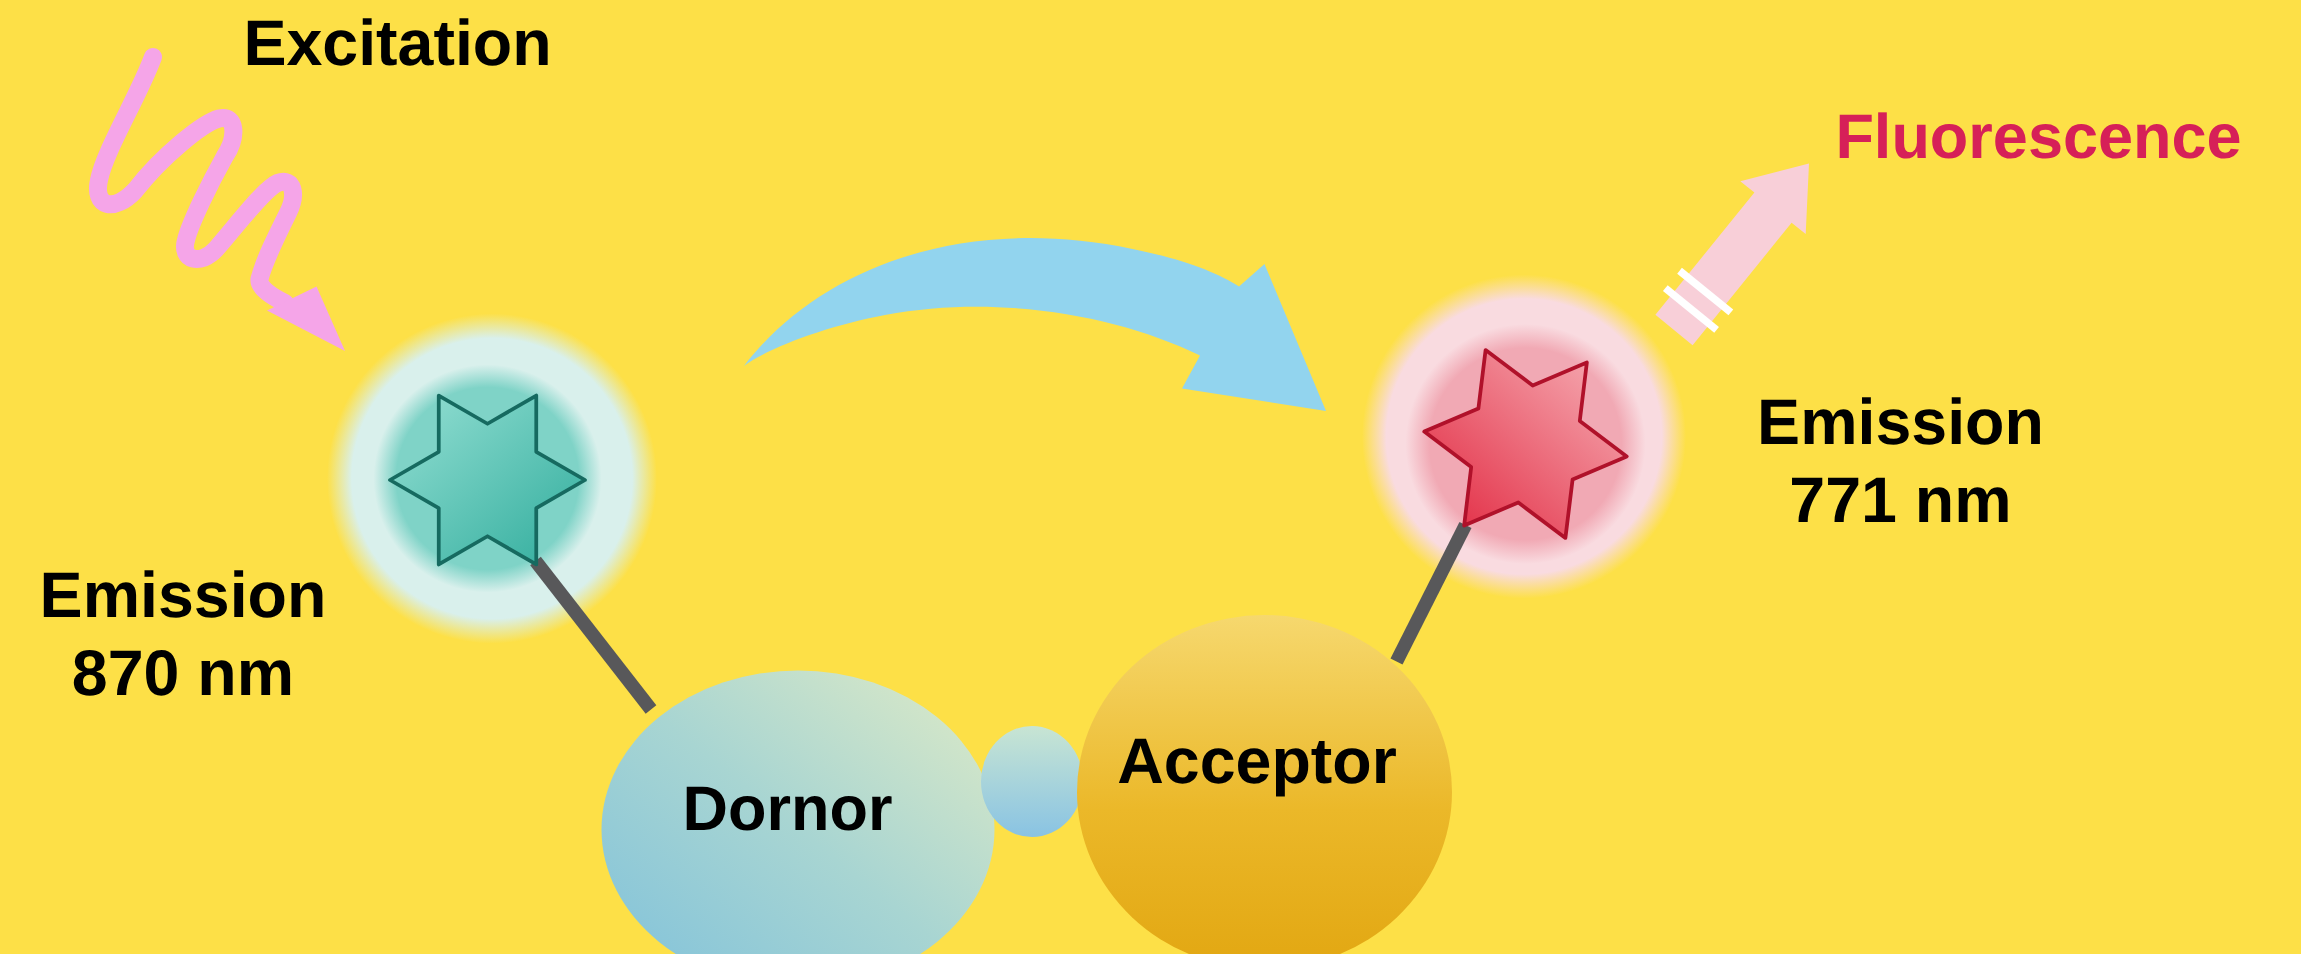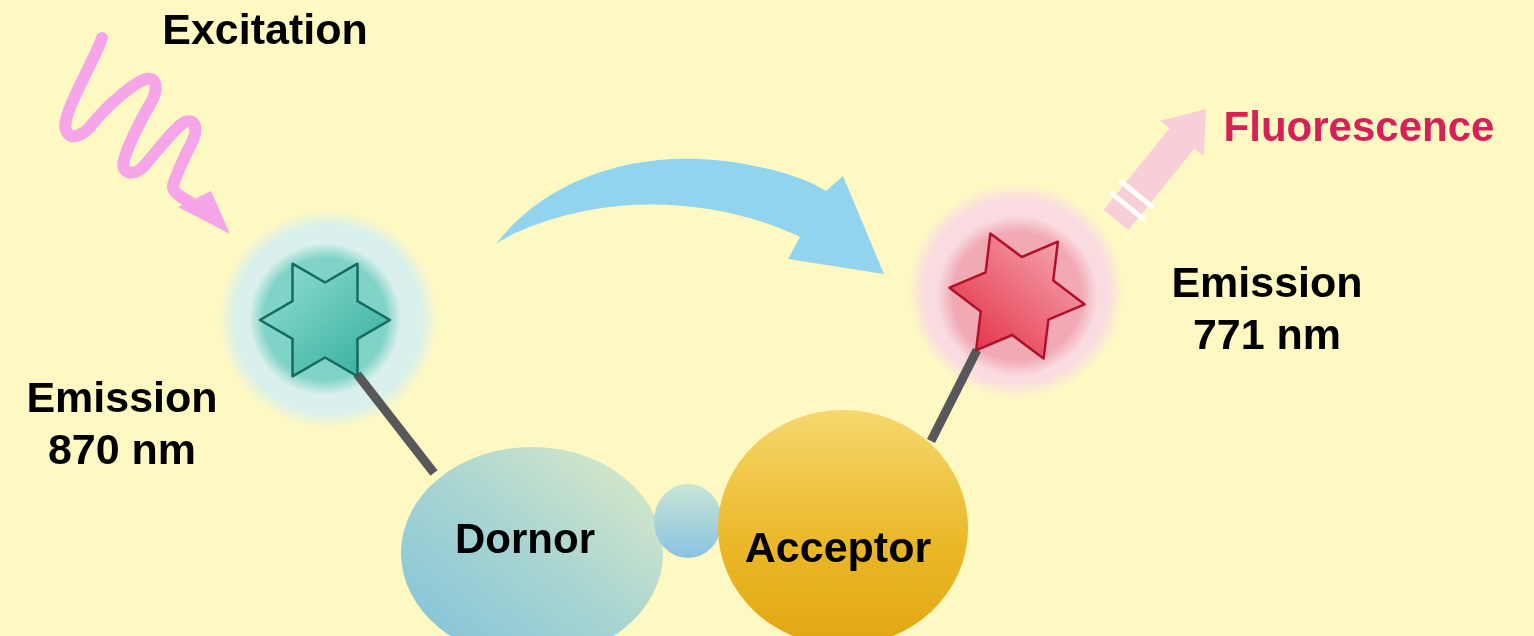--- a/index.html
+++ b/index.html
@@ -1,39 +1,39 @@
 <!DOCTYPE html>
 <html><head>
 <meta charset="utf-8">
 <style>
   html,body{margin:0;padding:0;background:#fff;}
   .canvas{
     position:relative;
     width:1534px;
     height:636px;
-    background:#fef9c3;
+    background:#fde047;
     overflow:hidden;
     font-family:"Liberation Sans", sans-serif;
   }
   .canvas svg{position:absolute;left:0;top:0;}
   .label{
     position:absolute;
     font-weight:bold;
     color:#000;
     text-align:center;
     line-height:1.2;
     white-space:nowrap;
   }
   .lbl-excitation{left:115px;top:4px;width:300px;font-size:43px;}
   .lbl-fret{left:530px;top:60px;width:300px;font-size:58px;}
-  .lbl-fluorescence{left:1209px;top:66px;width:300px;font-size:42px;margin-top:36px;}
+  .lbl-fluorescence{left:1209px;top:66px;width:300px;font-size:42px;}
   .lbl-em-left{left:0px;top:372px;width:244px;font-size:43px;}
   .lbl-em-right{left:1117px;top:257px;width:300px;font-size:43px;}
   .lbl-donor{left:375px;top:514px;width:300px;font-size:42px;}
-  .lbl-acceptor{left:688px;top:522px;width:300px;font-size:43px;}
+  .lbl-acceptor{left:688px;top:483px;width:300px;font-size:43px;}
 </style>
 </head>
 <body>
 
 <div class="canvas">
 
   <svg width="1534" height="636" viewBox="0 0 1534 636">
     <defs>
       <linearGradient id="gDonorBlob" x1="0" y1="1" x2="1" y2="0">
         <stop offset="0" stop-color="#7fc1db"></stop>

